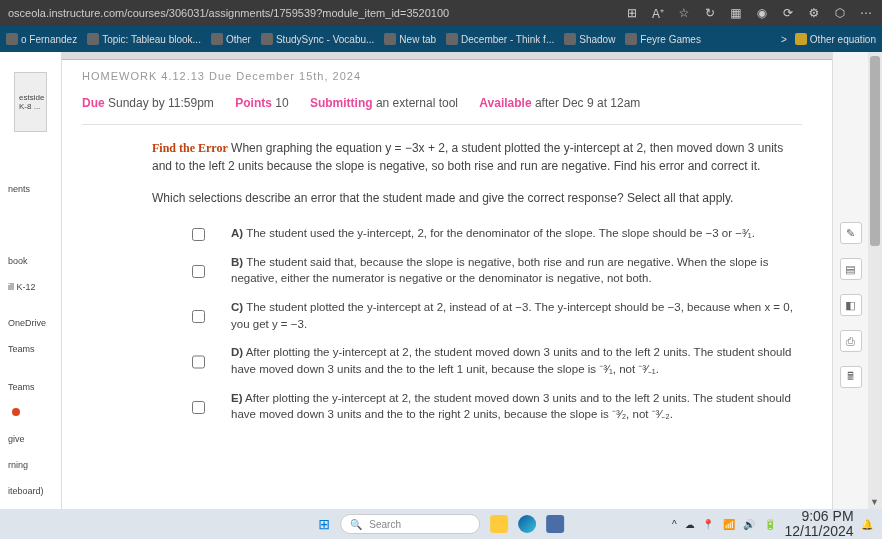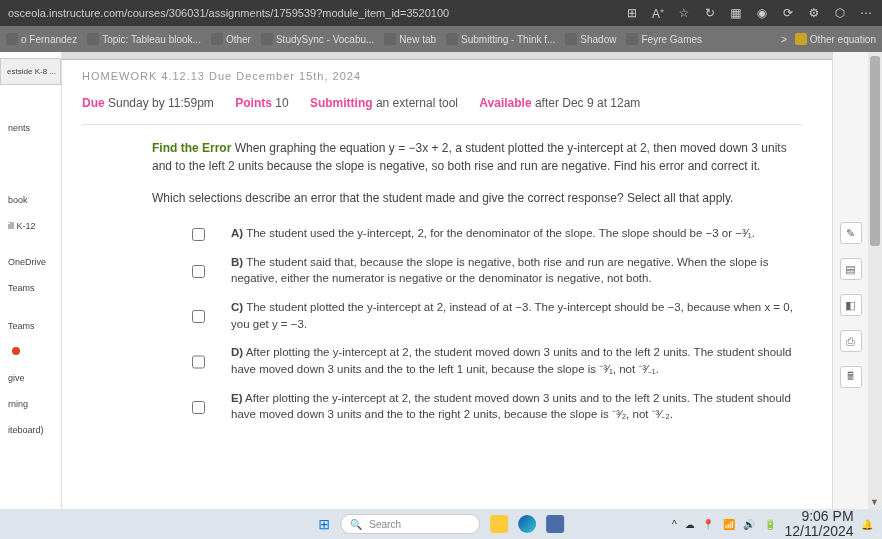--- a/index.html
+++ b/index.html
@@ -3,46 +3,46 @@
 <meta charset="utf-8">
 <style>
 * { margin: 0; padding: 0; box-sizing: border-box; font-family: 'Segoe UI', Arial, sans-serif; }
 body { background: #1a1a1a; width: 882px; height: 539px; overflow: hidden; position: relative; }
 
 .browser-top { background: #3a3a3a; height: 26px; display: flex; align-items: center; padding: 0 8px; color: #ccc; font-size: 11px; gap: 44px; }
 .url-bar { flex: 1; }
 .top-icons { display: flex; gap: 10px; align-items: center; }
 .top-icons span { width: 16px; height: 16px; display: flex; align-items: center; justify-content: center; font-size: 12px; }
 
-.bookmarks { background: #737373; height: 26px; display: flex; align-items: center; padding: 0 6px; gap: 10px; color: #ddd; font-size: 10px; }
+.bookmarks { background: #0c4a6e; height: 26px; display: flex; align-items: center; padding: 0 6px; gap: 10px; color: #ddd; font-size: 10px; }
 .bm-item { display: flex; align-items: center; gap: 3px; white-space: nowrap; }
 .bm-icon { width: 12px; height: 12px; background: #666; border-radius: 2px; display: inline-block; }
 .bm-spacer { flex: 1; }
 .bm-right { display: flex; align-items: center; gap: 8px; }
 
 .viewport { position: absolute; top: 52px; left: 0; right: 0; bottom: 30px; background: #e8e8e8; display: flex; }
 
 .left-nav { width: 62px; background: #fff; border-right: 1px solid #ddd; padding-top: 6px; font-size: 9px; color: #444; }
-.left-nav-tab { padding: 8px 4px; background: #eee; border: 1px solid #ccc; font-size: 8px; margin: 0; text-align: right; }
+.left-nav-tab { padding: 20px 4px; background: #eee; border: 1px solid #ccc; font-size: 8px; margin: 14px; }
 .left-nav-item { padding: 8px 4px 8px 8px; cursor: pointer; }
 .left-nav-item.red-dot::after { content: ''; display: inline-block; width: 8px; height: 8px; background: #d42; border-radius: 50%; margin-left: 4px; }
 
 .main-area { flex: 1; background: #fff; position: relative; overflow: hidden; }
 .scroll-top { height: 8px; background: #ddd; border-bottom: 1px solid #bbb; }
 .content { padding: 10px 30px 10px 20px; color: #333; }
 
 .cutoff-title { color: #999; font-size: 11px; letter-spacing: 1px; margin-bottom: 6px; overflow: hidden; white-space: nowrap; }
 
 .meta-row { font-size: 12px; color: #555; padding: 8px 0 14px 0; border-bottom: 1px solid #e0e0e0; margin-bottom: 14px; }
 .meta-row b { color: #ec4899; font-weight: 600; }
 .meta-seg { margin-right: 18px; }
 
 .question-body { font-size: 12px; color: #444; line-height: 1.5; }
 .stem { margin-bottom: 14px; padding-left: 70px; }
-.stem b { font-weight: 700; color: #4d7c0f; }
+.stem b { font-weight: 700; color: #c2410c; font-family: Liberation Serif, serif; }
 .prompt2 { margin-bottom: 18px; padding-left: 70px; }
 
 .options { padding-left: 110px; }
 .opt { display: flex; gap: 26px; margin-bottom: 12px; font-size: 11.5px; line-height: 1.45; }
 .opt input { margin-top: 2px; flex-shrink: 0; }
 .opt-label { flex: 1; }
 .opt-label b { font-weight: 700; }
 
 .right-tools { width: 36px; background: #f5f5f5; border-left: 1px solid #ddd; display: flex; flex-direction: column; align-items: center; padding-top: 170px; gap: 14px; }
 .tool-btn { width: 22px; height: 22px; background: #fff; border: 1px solid #ccc; border-radius: 3px; display: flex; align-items: center; justify-content: center; font-size: 11px; color: #666; cursor: pointer; }
@@ -93,21 +93,21 @@
   <div class="bm-item">
       <span class="bm-icon"></span>
       <span>StudySync - Vocabu...</span>
     </div>
   <div class="bm-item">
       <span class="bm-icon"></span>
       <span>New tab</span>
     </div>
   <div class="bm-item">
       <span class="bm-icon"></span>
-      <span>Submitting - Think f...</span>
+      <span>December - Think f...</span>
     </div>
   <div class="bm-item">
       <span class="bm-icon"></span>
       <span>Shadow</span>
     </div>
   <div class="bm-item">
       <span class="bm-icon"></span>
       <span>Feyre Games</span>
     </div>
   <div class="bm-spacer"></div>

